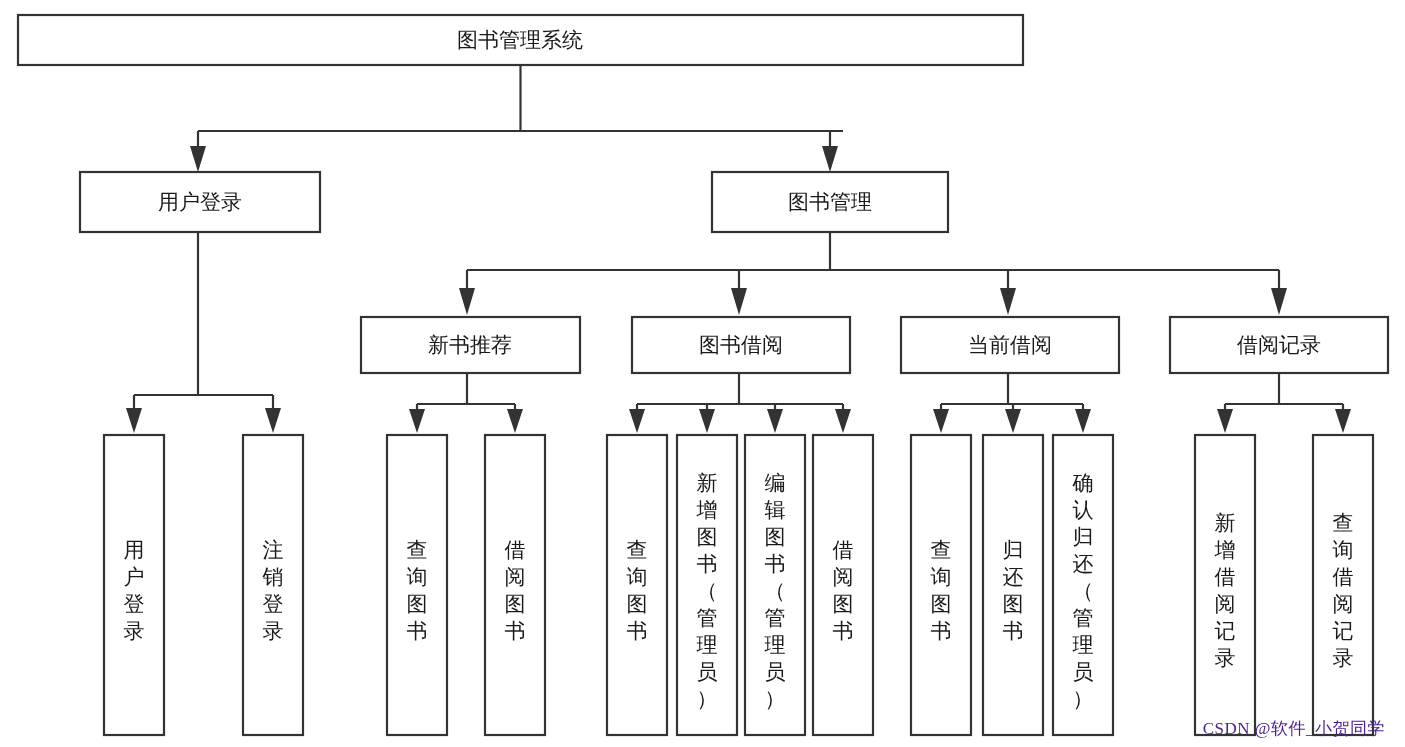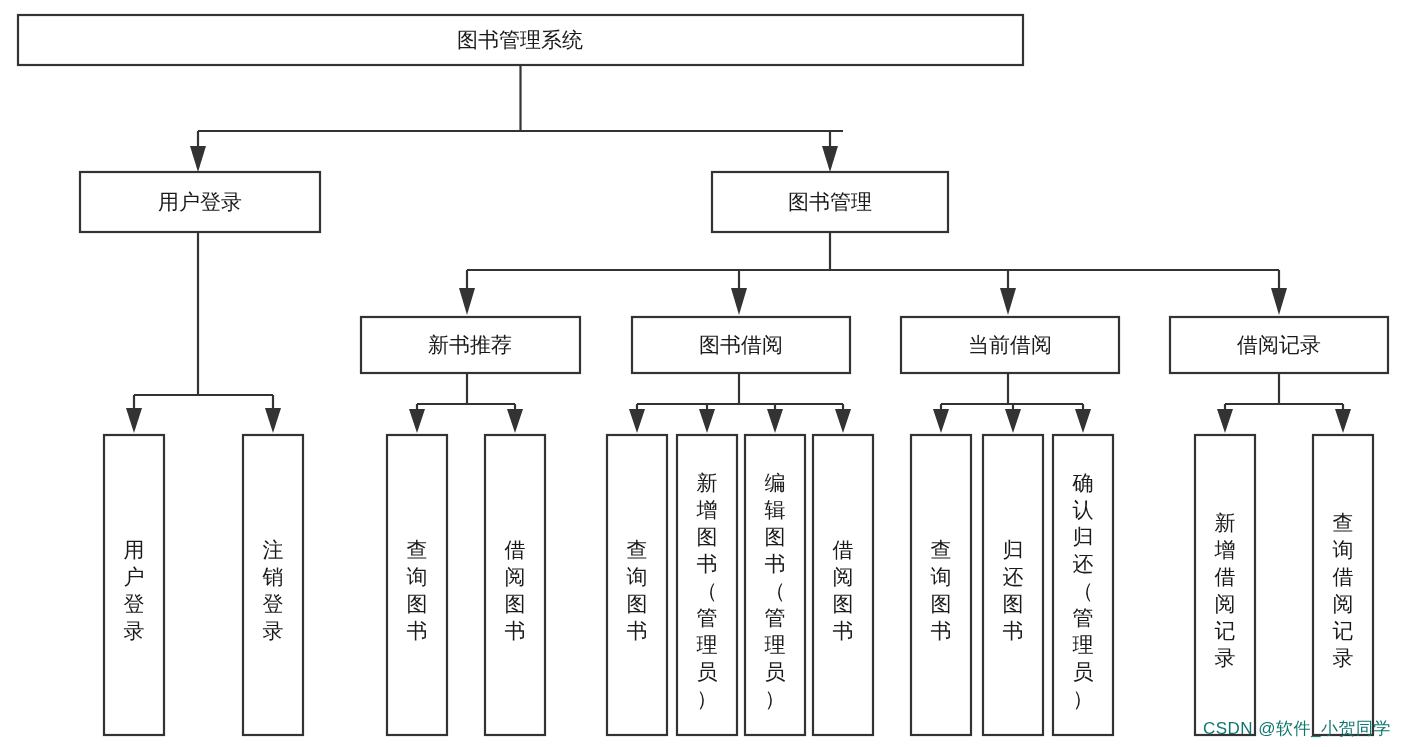--- a/index.html
+++ b/index.html
@@ -42,25 +42,25 @@
     stroke: #333333;
     stroke-width: 2.2;
     fill: none;
   }
   .arrow-head {
     fill: #333333;
     stroke: none;
   }
   .watermark {
     position: absolute;
-    right: 14px;
+    right: 20px;
     bottom: 7px;
-    font-family: Liberation Sans, sans-serif;
+    font-family: Liberation Serif, serif;
     font-size: 17px;
-    color: #0f766e;
+    color: #4c1d95;
     white-space: nowrap;
     letter-spacing: 0.5px;
     pointer-events: none;
   }
 </style>
 </head>
 <body>
 
 <div id="diagram-root">
 

